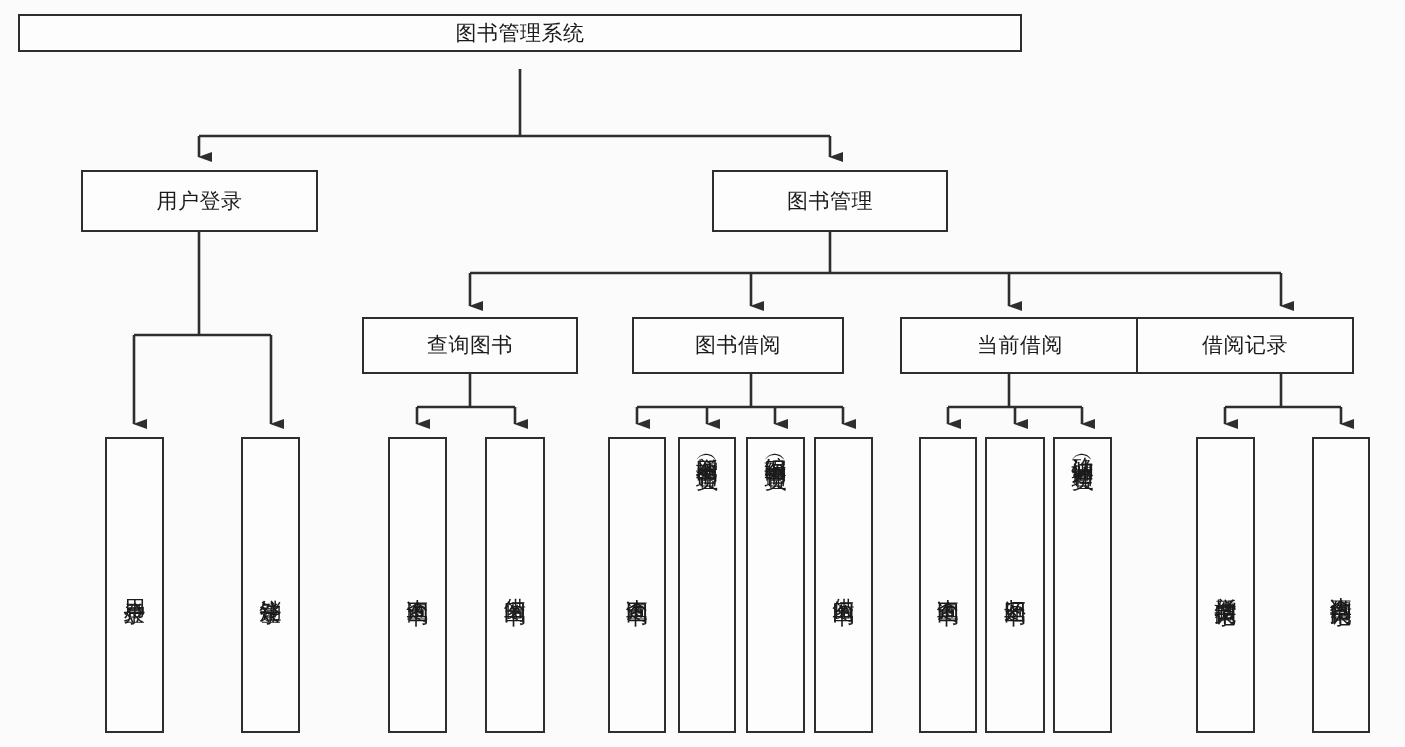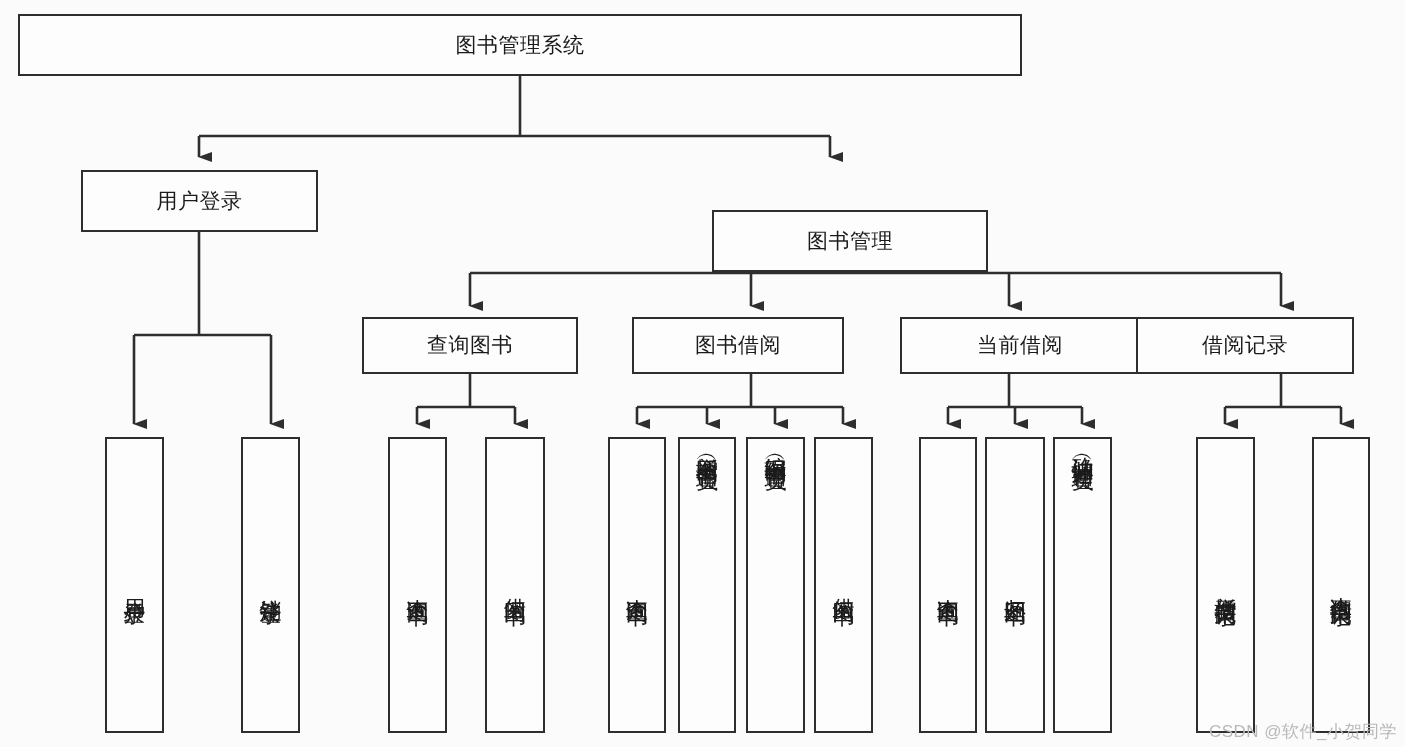--- a/index.html
+++ b/index.html
@@ -116,28 +116,28 @@
       <path d="M 1015 407 L 1015 424" marker-end="url(#arrow)"></path>
       <path d="M 1082 407 L 1082 424" marker-end="url(#arrow)"></path>
 
       <path d="M 1281 374 L 1281 407"></path>
       <path d="M 1225 407 L 1341 407"></path>
       <path d="M 1225 407 L 1225 424" marker-end="url(#arrow)"></path>
       <path d="M 1341 407 L 1341 424" marker-end="url(#arrow)"></path>
     </g>
   </svg>
 
-  <div class="node" style="left: 18px; top: 14px; width: 1004px; height: 62px;">
+  <div class="node" style="left: 18px; top: 14px; width: 1004px; height: 38px;">
     <span class="node-label">图书管理系统</span>
   </div>
 
   <div class="node" style="left: 81px; top: 170px; width: 237px; height: 62px;">
     <span class="node-label">用户登录</span>
   </div>
-  <div class="node" style="left: 712px; top: 170px; width: 276px; height: 62px; margin-top: 40px;">
+  <div class="node" style="left: 712px; top: 170px; width: 236px; height: 62px;">
     <span class="node-label">图书管理</span>
   </div>
 
   <div class="node" style="left: 362px; top: 317px; width: 216px; height: 57px;">
     <span class="node-label">查询图书</span>
   </div>
   <div class="node" style="left: 632px; top: 317px; width: 212px; height: 57px;">
     <span class="node-label">图书借阅</span>
   </div>
   <div class="node" style="left: 900px; top: 317px; width: 240px; height: 57px;">
@@ -180,14 +180,13 @@
   <div class="node vertical" style="left: 1053px; top: 437px; width: 59px; height: 296px;">
     <span class="node-label">确认归还（管理员）</span>
   </div>
   <div class="node vertical v-center" style="left: 1196px; top: 437px; width: 59px; height: 296px;">
     <span class="node-label">新增借阅记录</span>
   </div>
   <div class="node vertical v-center" style="left: 1312px; top: 437px; width: 58px; height: 296px;">
     <span class="node-label">查询借阅记录</span>
   </div>
 
-  <div id="watermark">CSDN @软件_小贺同学</div>
 </div>
 
 </body></html>

